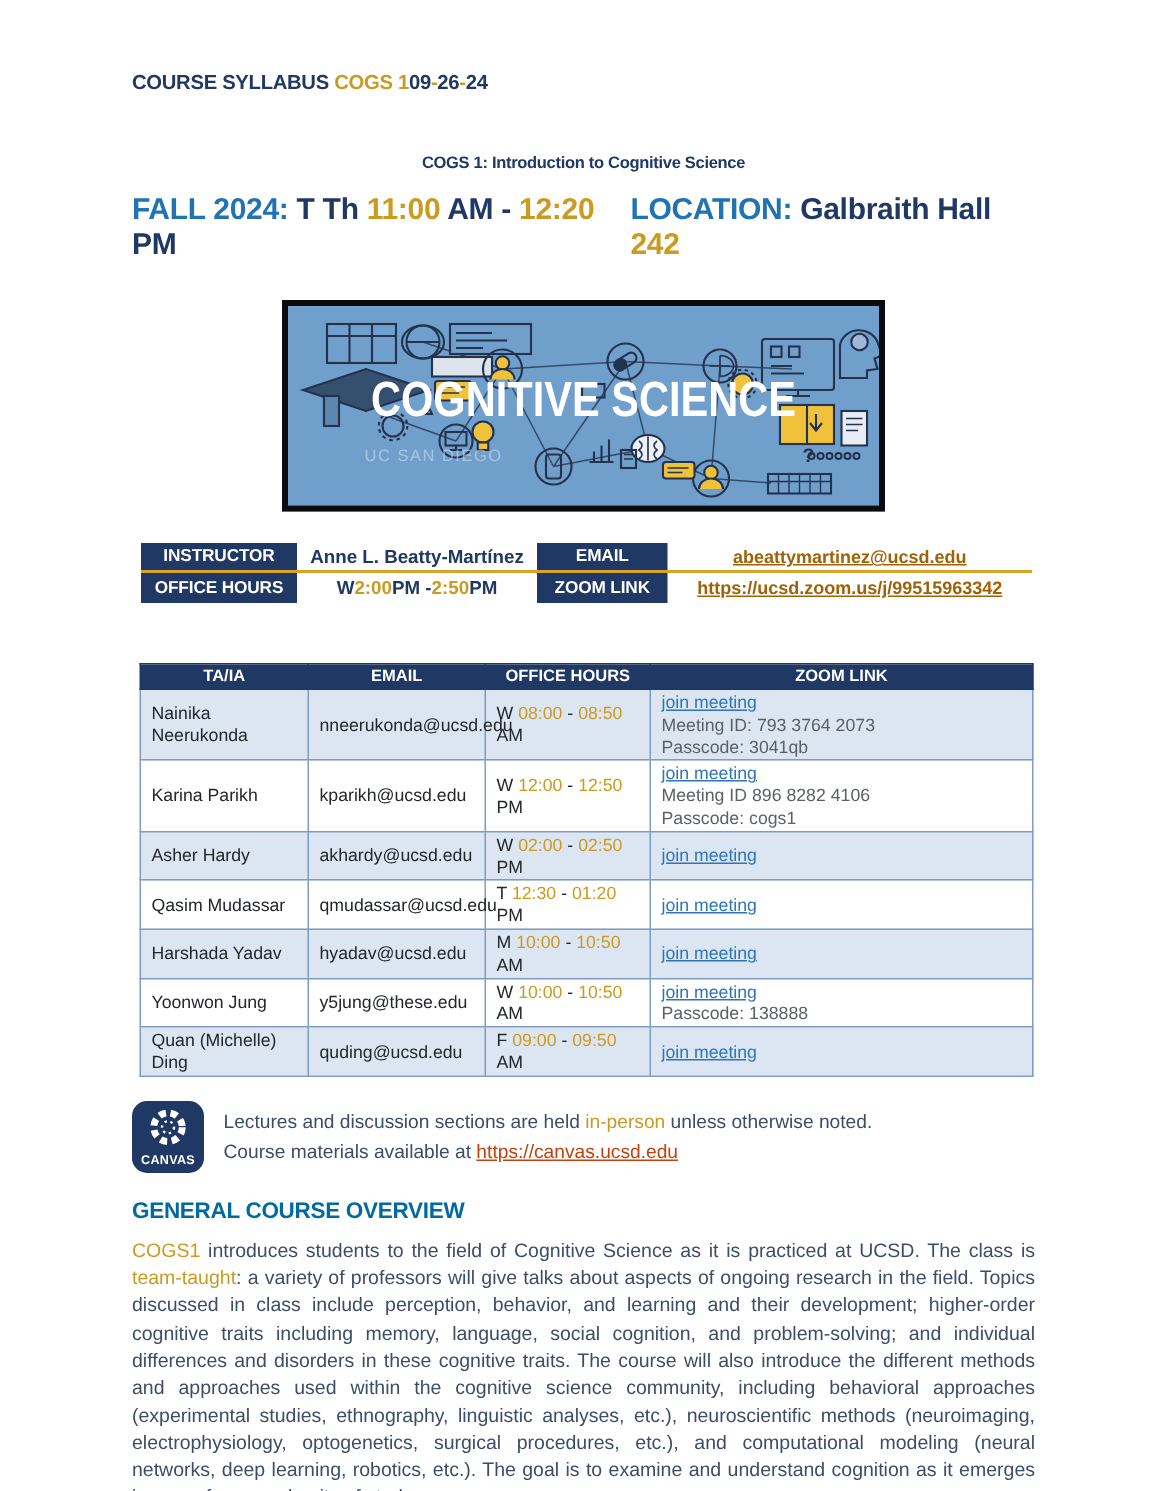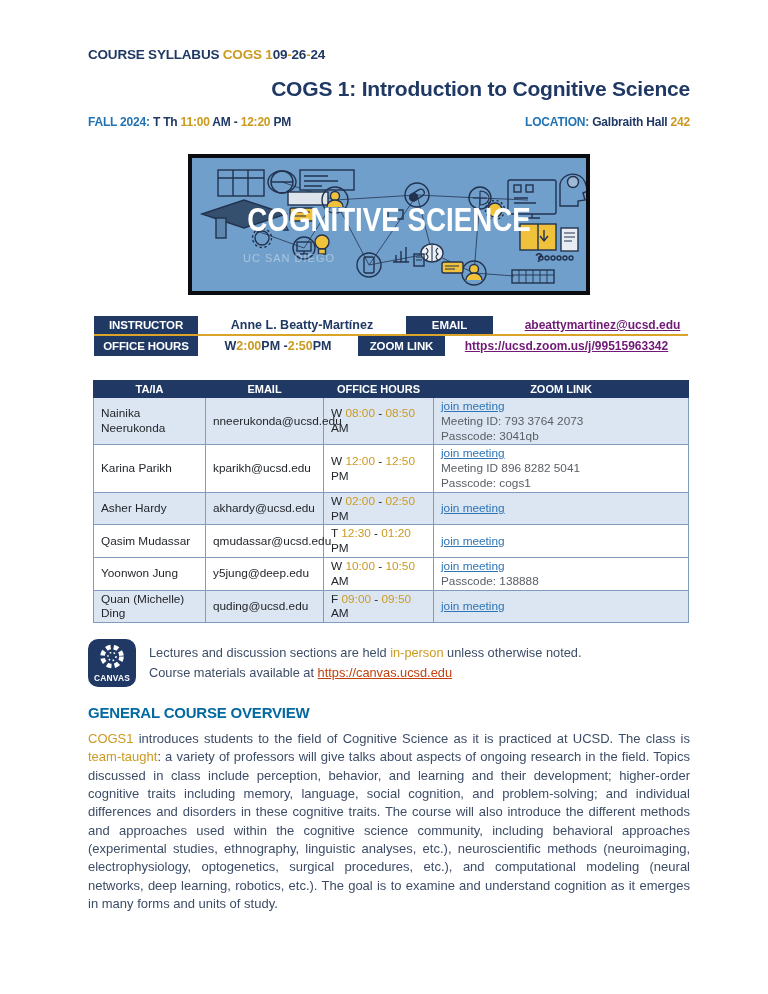--- a/index.html
+++ b/index.html
@@ -11,47 +11,47 @@
     padding:47px 78px 0 88px;
   }
   .gold { color:#CB9A20; }
   .blue { color:#2173B4; }
 
   
   .hdr { display:flex; justify-content:flex-start; align-items:baseline;
          font-size:13.5px; font-weight:bold; letter-spacing:-0.2px; color:#1F3864; }
 
   
-  .title { margin-top:15px; text-align:right; font-size:21px; font-weight:bold;
+  .title { margin-top:41px; text-align:center; font-size:11px; font-weight:bold;
            color:#1F3864; letter-spacing:-0.2px; }
   .inforow { margin-top:14px; display:flex; justify-content:space-between;
-             font-size:12px; font-weight:bold; letter-spacing:-0.2px; color:#1F3864; }
+             font-size:20px; font-weight:bold; letter-spacing:-0.2px; color:#1F3864; }
 
   
   .banner { width:402px; height:141px; margin:25px auto 0 auto; border:4px solid #0b0c10;
             position:relative; background:#6F9FCA; }
   .banner svg { position:absolute; left:0; top:0; }
   .banner-title { position:absolute; left:50%; top:62px; transform:translate(-50%,-50%) scaleX(0.84);
                   font-size:33px; font-weight:bold; color:#ffffff; white-space:nowrap;
                   letter-spacing:0px; }
   .banner-org { position:absolute; left:12px; top:94px; font-size:11px; font-weight:normal;
                 color:rgba(215,228,240,0.55); letter-spacing:1px; white-space:nowrap;margin-left:39px; }
 
   
   .inst { margin:21px 0 0 6px; width:594px; font-weight:bold; }
   .inst-row { display:flex; height:20px; }
-  .inst-row.first { border-bottom:2px solid #D9A427;gap:24px; }
+  .inst-row.first { border-bottom:2px solid #D9A427; }
   .inst-cell { display:flex; align-items:center; justify-content:center; }
   .inst-tag { background:#1F3864; color:#ffffff; font-size:11.5px; letter-spacing:-0.1px; }
   .w1 { width:104px; } .w2 { width:160px; } .w3 { width:87px; } .w4 { flex:1; }
   .inst-val { color:#1F3864; font-size:12.5px; }
-  .inst-link { color:#701a75; font-size:12px; text-decoration:underline; cursor:pointer; }
-
-  
-  .ta { margin:24px 0 0 5px; border-collapse:collapse; table-layout:fixed; width:595px; }
+  .inst-link { color:#a16207; font-size:12px; text-decoration:underline; cursor:pointer; }
+
+  
+  .ta { margin:40px 0 0 5px; border-collapse:collapse; table-layout:fixed; width:595px; }
   .ta col.c1 { width:112px; } .ta col.c2 { width:118px; }
   .ta col.c3 { width:110px; } .ta col.c4 { width:255px; }
   .ta th { background:#1F3864; color:#ffffff; font-size:11px; font-weight:bold;
            height:17px; padding:0 4px; text-align:center; border:1px solid #1F3864; }
   .ta td { border:1px solid #7F9CBF; font-size:11.8px; padding:1px 7px;
            line-height:14.8px; vertical-align:middle; color:#23262B; }
   .ta tr.alt td { background:#DCE6F2; }
   .c-email { color:#2E75B6; font-size:11.3px; cursor:pointer; }
   .c-hours .gold { color:#CB9A20; }
   .jm { color:#2E75B6; text-decoration:underline; cursor:pointer; display:inline-block; }
@@ -220,37 +220,43 @@
         <tr class="alt">
           <td class="c-name">Nainika Neerukonda</td>
           <td class="c-email">nneerukonda@ucsd.edu</td>
           <td class="c-hours">W <span class="gold">08:00</span> - <span class="gold">08:50</span> AM</td>
           <td class="c-zoom"><a class="jm">join meeting</a><div class="zline">Meeting ID: 793 3764 2073</div><div class="zline">Passcode: 3041qb</div></td>
         </tr>
         <tr>
           <td class="c-name">Karina Parikh</td>
           <td class="c-email">kparikh@ucsd.edu</td>
           <td class="c-hours">W <span class="gold">12:00</span> - <span class="gold">12:50</span> PM</td>
-          <td class="c-zoom"><a class="jm">join meeting</a><div class="zline">Meeting ID 896 8282 5041</div><div class="zline">Passcode: cogs1</div></td>
+          <td class="c-zoom"><a class="jm">join meeting</a><div class="zline">Meeting ID 896 8282 4106</div><div class="zline">Passcode: cogs1</div></td>
         </tr>
         <tr class="alt">
           <td class="c-name">Asher Hardy</td>
           <td class="c-email">akhardy@ucsd.edu</td>
           <td class="c-hours">W <span class="gold">02:00</span> - <span class="gold">02:50</span> PM</td>
           <td class="c-zoom"><a class="jm">join meeting</a></td>
         </tr>
         <tr>
           <td class="c-name">Qasim Mudassar</td>
           <td class="c-email">qmudassar@ucsd.edu</td>
           <td class="c-hours">T <span class="gold">12:30</span> - <span class="gold">01:20</span> PM</td>
           <td class="c-zoom"><a class="jm">join meeting</a></td>
         </tr>
+        <tr class="alt">
+          <td class="c-name">Harshada Yadav</td>
+          <td class="c-email">hyadav@ucsd.edu</td>
+          <td class="c-hours">M <span class="gold">10:00</span> - <span class="gold">10:50</span> AM</td>
+          <td class="c-zoom"><a class="jm">join meeting</a></td>
+        </tr>
         <tr>
           <td class="c-name">Yoonwon Jung</td>
-          <td class="c-email">y5jung@deep.edu</td>
+          <td class="c-email">y5jung@these.edu</td>
           <td class="c-hours">W <span class="gold">10:00</span> - <span class="gold">10:50</span> AM</td>
           <td class="c-zoom"><a class="jm">join meeting</a><div class="zline">Passcode: 138888</div></td>
         </tr>
         <tr class="alt">
           <td class="c-name">Quan (Michelle) Ding</td>
           <td class="c-email">quding@ucsd.edu</td>
           <td class="c-hours">F <span class="gold">09:00</span> - <span class="gold">09:50</span> AM</td>
           <td class="c-zoom"><a class="jm">join meeting</a></td>
         </tr>
       </tbody>

